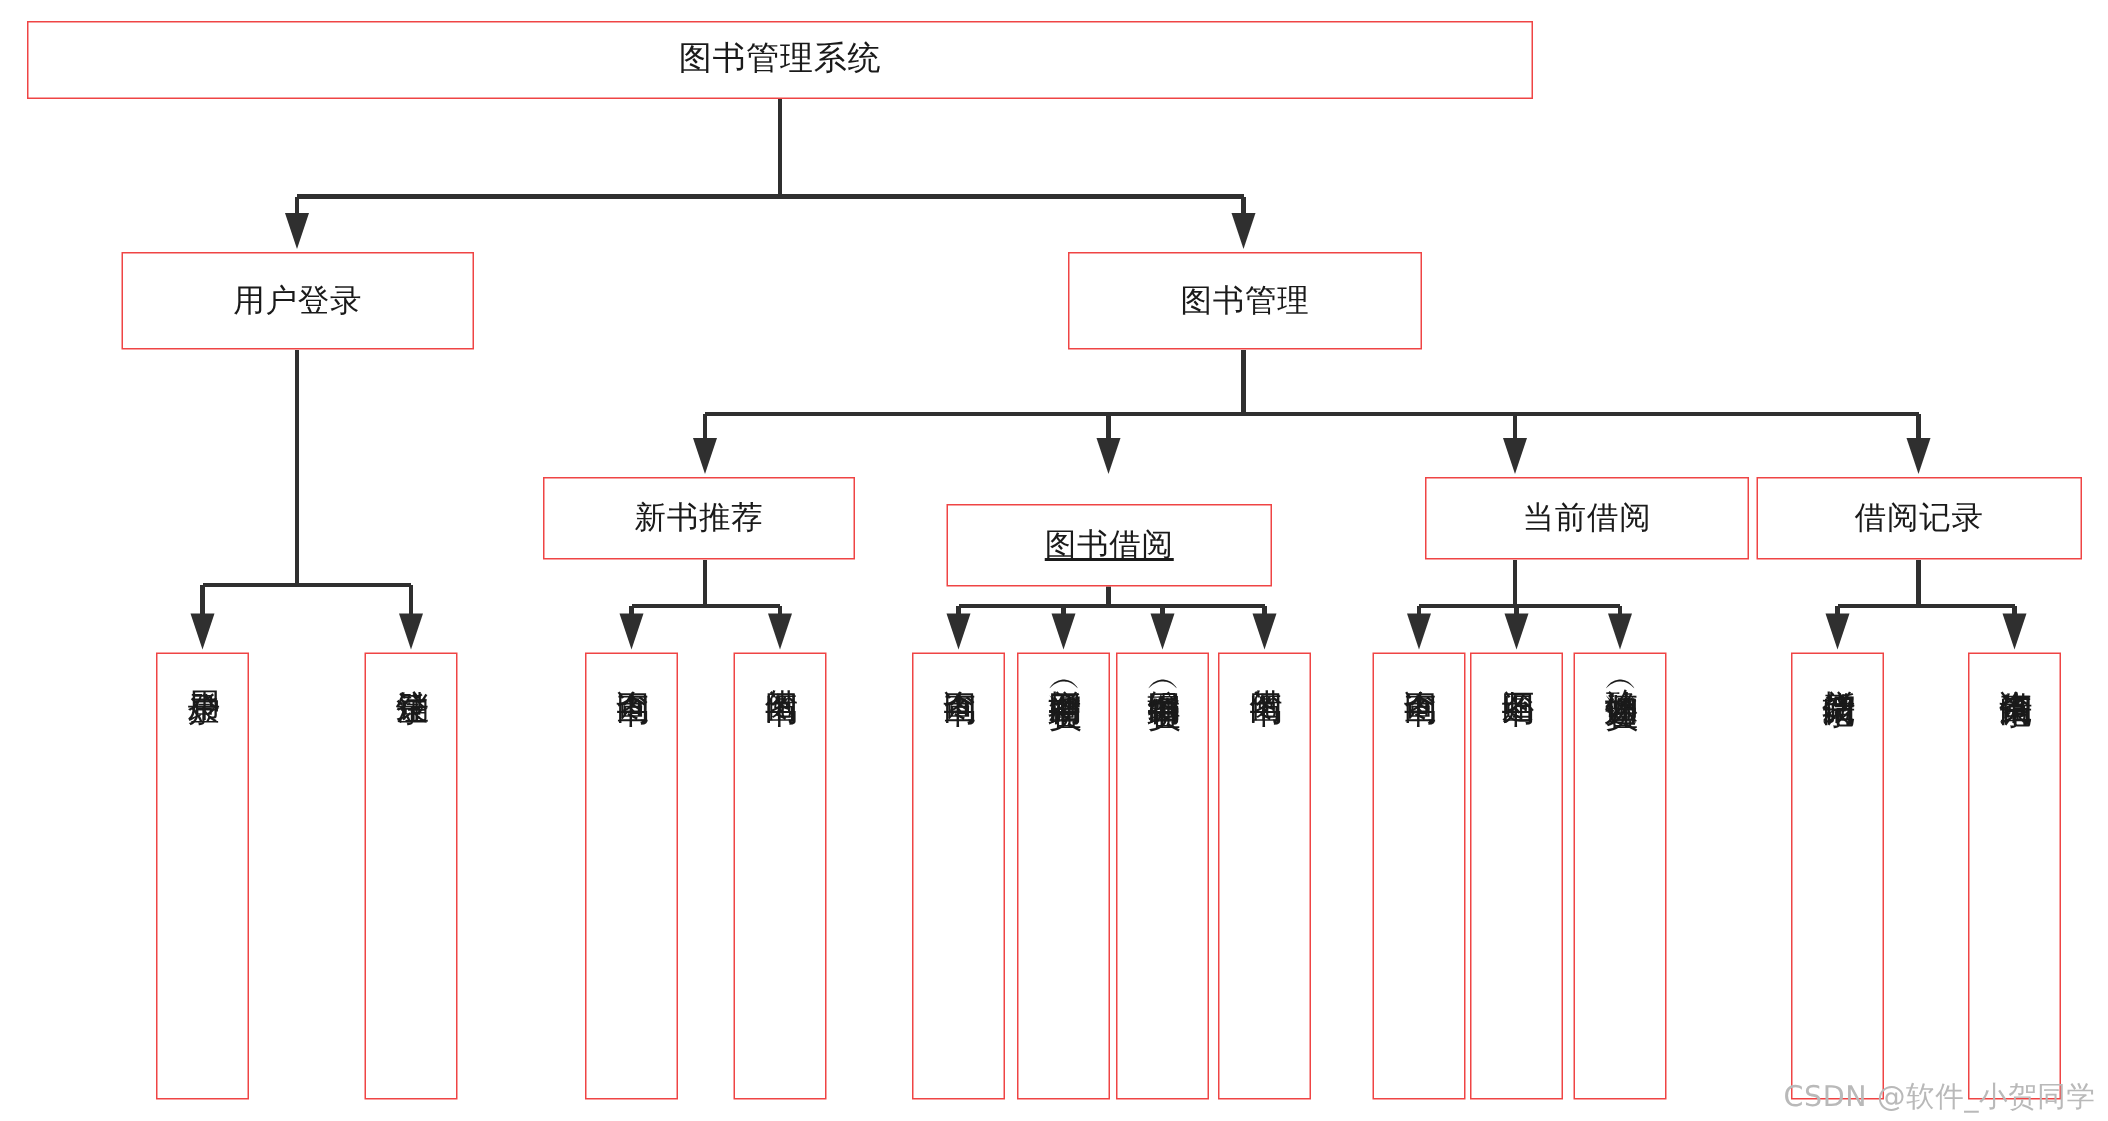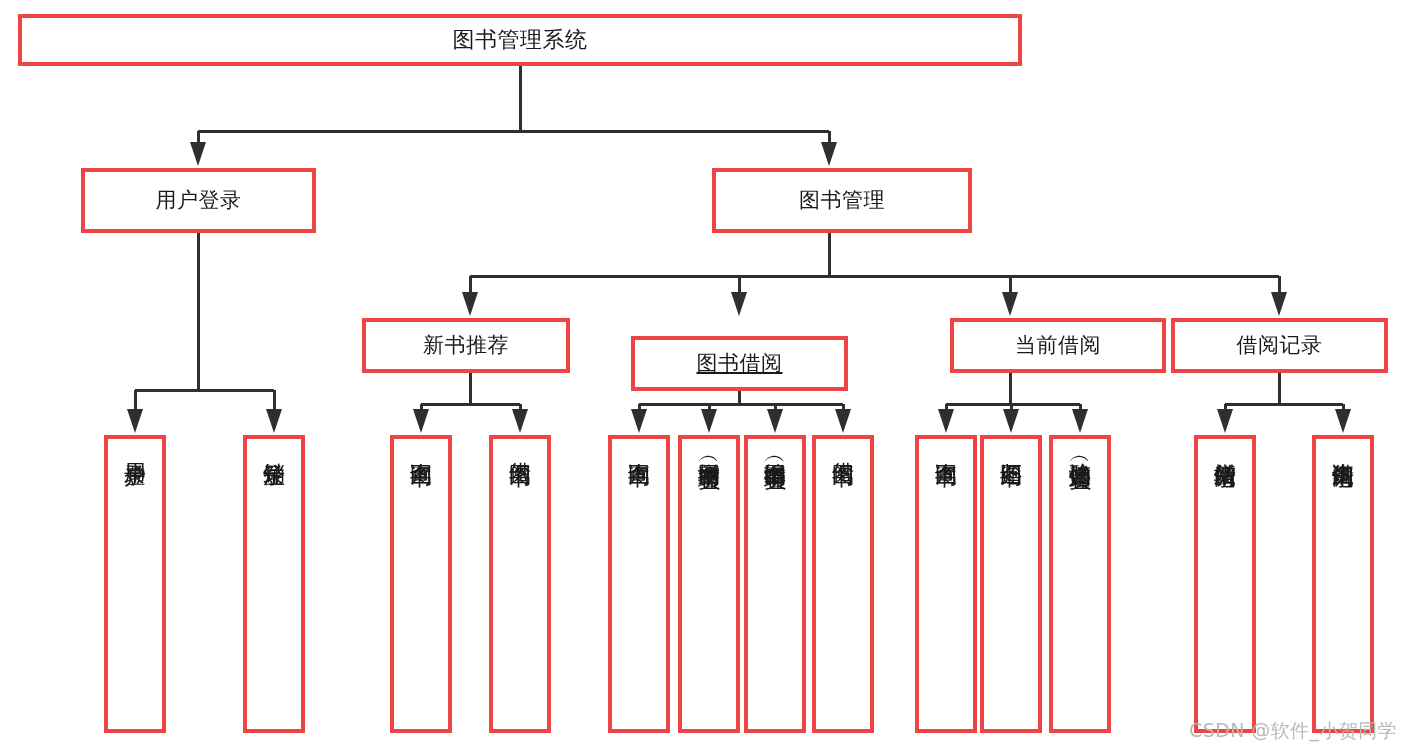--- a/index.html
+++ b/index.html
@@ -22,21 +22,21 @@
     left: 0;
     top: 0;
     width: 1405px;
     height: 747px;
     pointer-events: none;
   }
   .node {
     position: absolute;
     box-sizing: border-box;
     background: #ffffff;
-    border: 4px solid #ef4444;
+    border: 1px solid #ef4444;
     display: flex;
     align-items: center;
     justify-content: center;
     color: #1a1a1a;
   }
   .node .label {
     display: block;
     text-align: center;
     line-height: 1.18;
     white-space: nowrap;
@@ -127,21 +127,21 @@
       <line x1="1343" y1="404" x2="1343" y2="411" stroke="#2f2f2f" stroke-width="3" shape-rendering="crispEdges"></line>
       <polygon points="1335,409 1351,409 1343,433" fill="#2f2f2f"></polygon>
     </svg>
   <div id="nodes">
       <div class="node horiz root" style="left: 18px; top: 14px; width: 1004px; height: 52px;">
         <span class="label">图书管理系统</span>
       </div>
       <div class="node horiz" style="left: 81px; top: 168px; width: 235px; height: 65px;">
         <span class="label">用户登录</span>
       </div>
-      <div class="node horiz" style="left: 712px; top: 168px; width: 260px; height: 65px;">
+      <div class="node horiz" style="left: 712px; top: 168px; width: 236px; height: 65px;">
         <span class="label">图书管理</span>
       </div>
       <div class="node horiz" style="left: 362px; top: 318px; width: 208px; height: 55px;">
         <span class="label">新书推荐</span>
       </div>
       <div class="node horiz" style="left: 631px; top: 336px; width: 217px; height: 55px; text-decoration: underline;">
         <span class="label">图书借阅</span>
       </div>
       <div class="node horiz" style="left: 902px; top: 318px; width: 216px; height: 55px; margin-left: 48px;">
         <span class="label">当前借阅</span>

